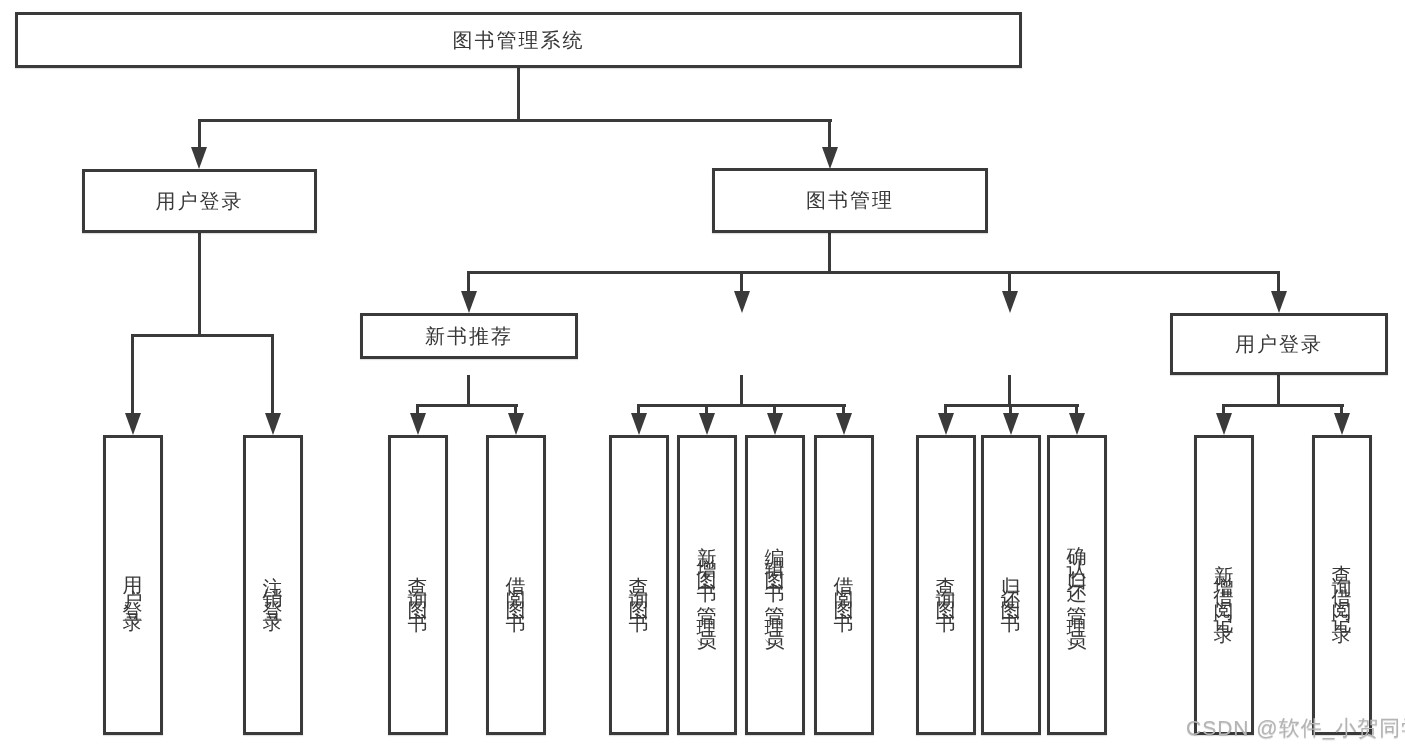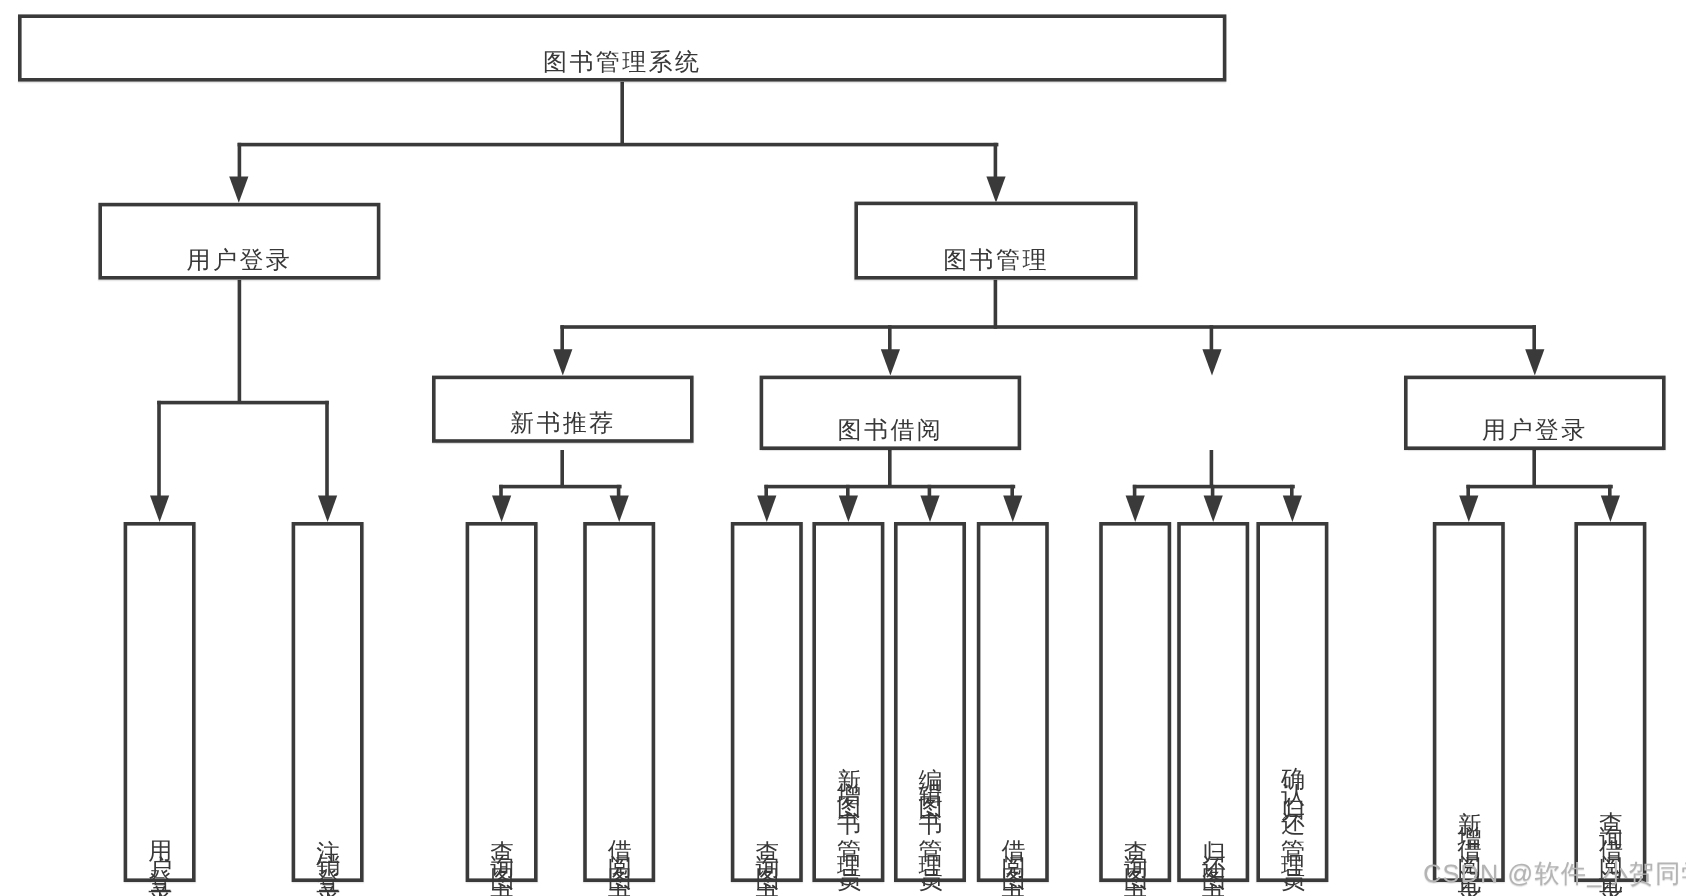--- a/index.html
+++ b/index.html
@@ -17,21 +17,21 @@
     background: var(--bg);
     overflow: hidden;
     font-family: "Liberation Sans", "DejaVu Sans", sans-serif;
     color: var(--text);
   }
   .node {
     position: absolute;
     border: 3px solid var(--line);
     background: var(--bg);
     display: flex;
-    align-items: flex-end;
+    align-items: center;
     justify-content: center;
     font-size: 20px;
     letter-spacing: 2px;
     color: var(--text);
     box-shadow: 0 1px 1px rgba(0,0,0,0.12);
     z-index: 2;
   }
   .leaf .vtext {
     writing-mode: vertical-lr;
     text-orientation: mixed;
@@ -125,29 +125,26 @@
   <div class="ln v" style="left:1340px;top:404px;height:11px"></div>
   <div class="arr" style="left:1334px;top:413px"></div>
 
   <div class="node" style="left:15px;top:12px;width:1007px;height:56px">
     <span>图书管理系统</span>
   </div>
 
   <div class="node" style="left:82px;top:169px;width:235px;height:64px">
     <span>用户登录</span>
   </div>
-  <div class="node" style="left:712px;top:168px;width:236px;height:65px">
+  <div class="node" style="left:712px;top:168px;width:276px;height:65px">
     <span>图书管理</span>
   </div>
 
-  <div class="node" style="left:360px;top:313px;width:218px;height:56px">
+  <div class="node" style="left:360px;top:313px;width:218px;height:46px">
     <span>新书推荐</span>
-  </div>
-  <div class="node" style="left:633px;top:313px;width:218px;height:62px">
-    <span>图书借阅</span>
   </div>
   <div class="node" style="left:1170px;top:313px;width:218px;height:62px">
     <span>用户登录</span>
   </div>
 
   <div class="node leaf" style="left:103px;top:435px;width:60px;height:300px">
     <span class="vtext">用户登录</span>
   </div>
   <div class="node leaf" style="left:243px;top:435px;width:60px;height:300px">
     <span class="vtext">注销登录</span>

